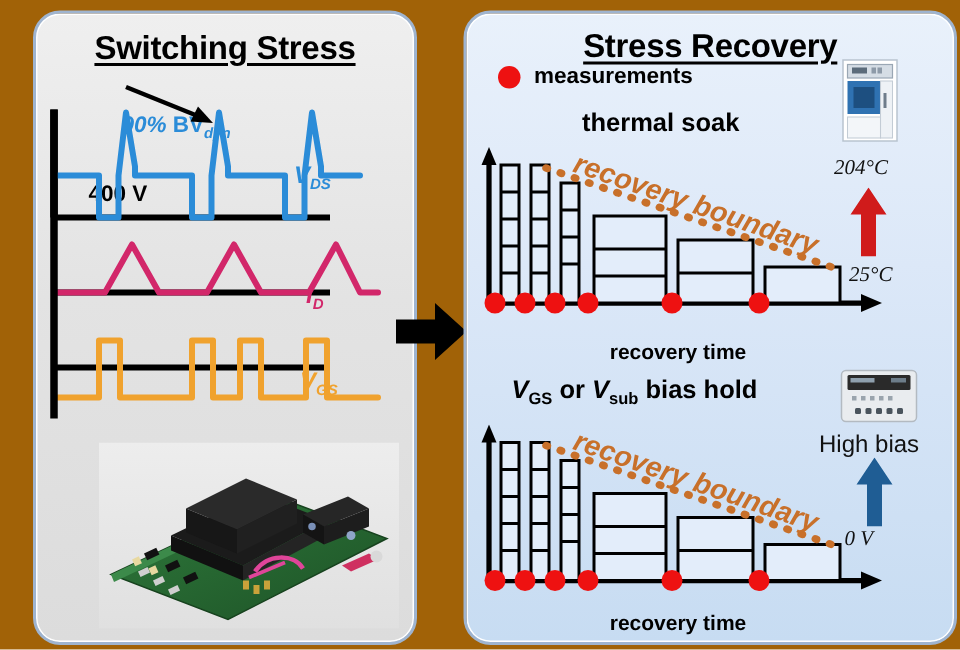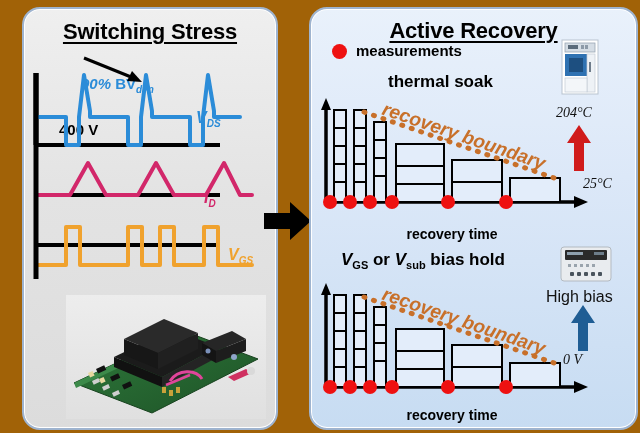--- a/index.html
+++ b/index.html
@@ -40,21 +40,21 @@
   .lbl-bvdyn{
     position:absolute;left:57px;top:66px;font-size:15px;font-weight:bold;
     color:#2b8cd8;font-style:italic;
   }
   .lbl-bvdyn .up{font-style:normal;}
   .lbl-bvdyn sub{font-size:10px;font-style:italic;}
   .wlbl{position:absolute;font-size:16px;font-weight:bold;font-style:italic;}
   .wlbl sub{font-size:10px;}
   #lbl-vds{left:172px;top:100px;color:#2b8cd8;}
   #lbl-id{left:180px;top:180px;color:#d2276a;text-align:center;}
-  #lbl-vgs{left:176px;top:237px;color:#f0a22e;margin-left:28px;}
+  #lbl-vgs{left:176px;top:237px;color:#f0a22e;}
 
   
   #pcb{position:absolute;left:42px;top:286px;width:200px;height:124px;}
 
   
   #big-arrow{position:absolute;left:264px;top:200px;width:48px;height:42px;}
 
   
   .legend-dot{
     position:absolute;left:332px;top:44px;width:15px;height:15px;
@@ -77,21 +77,21 @@
   #xlabel-bot{top:407px;}
 
   
   .equip{position:absolute;}
   #chamber{left:560px;top:38px;width:40px;height:58px;}
   #smu{left:560px;top:246px;width:52px;height:36px;}
 
   .scale-lab{position:absolute;font-size:14px;font-style:italic;color:#111;
              font-family:"Liberation Serif",serif;}
   #t-hi{left:556px;top:105px;}
-  #t-lo{left:583px;top:176px;text-align:center;}
+  #t-lo{left:566px;top:176px;text-align:center;}
   #b-hi{left:546px;top:288px;font-style:normal;font-family:"Liberation Sans",sans-serif;
         font-size:16px;font-weight:normal;}
   #b-lo{left:563px;top:352px;}
   .scale-arrow{position:absolute;width:26px;height:46px;}
   #arrow-temp{left:566px;top:125px;}
   #arrow-bias{left:570px;top:305px;}
 </style>
 </head>
 <body>
 
@@ -203,21 +203,21 @@
       <circle cx="168" cy="62" r="3" fill="#8fa5c9"></circle>
       <circle cx="142" cy="56" r="2.5" fill="#7a90b8"></circle>
     </svg>
   </div>
 
   <svg id="big-arrow" viewBox="0 0 48 42">
     <polygon points="0,13 26,13 26,2 47,21 26,40 26,29 0,29" fill="#000"></polygon>
   </svg>
 
   <div class="panel" id="right-panel">
-    <div class="title" id="right-title">Active Recovery</div>
+    <div class="title" id="right-title">Stress Recovery</div>
   </div>
 
   <div class="legend-dot"></div>
   <div id="legend-text">measurements</div>
 
   <div id="soak-text">thermal soak</div>
 
   <div id="bias-text">
     <i>V</i><sub>GS</sub><span> or </span><i>V</i><sub>sub</sub><span> bias hold</span>
   </div>

